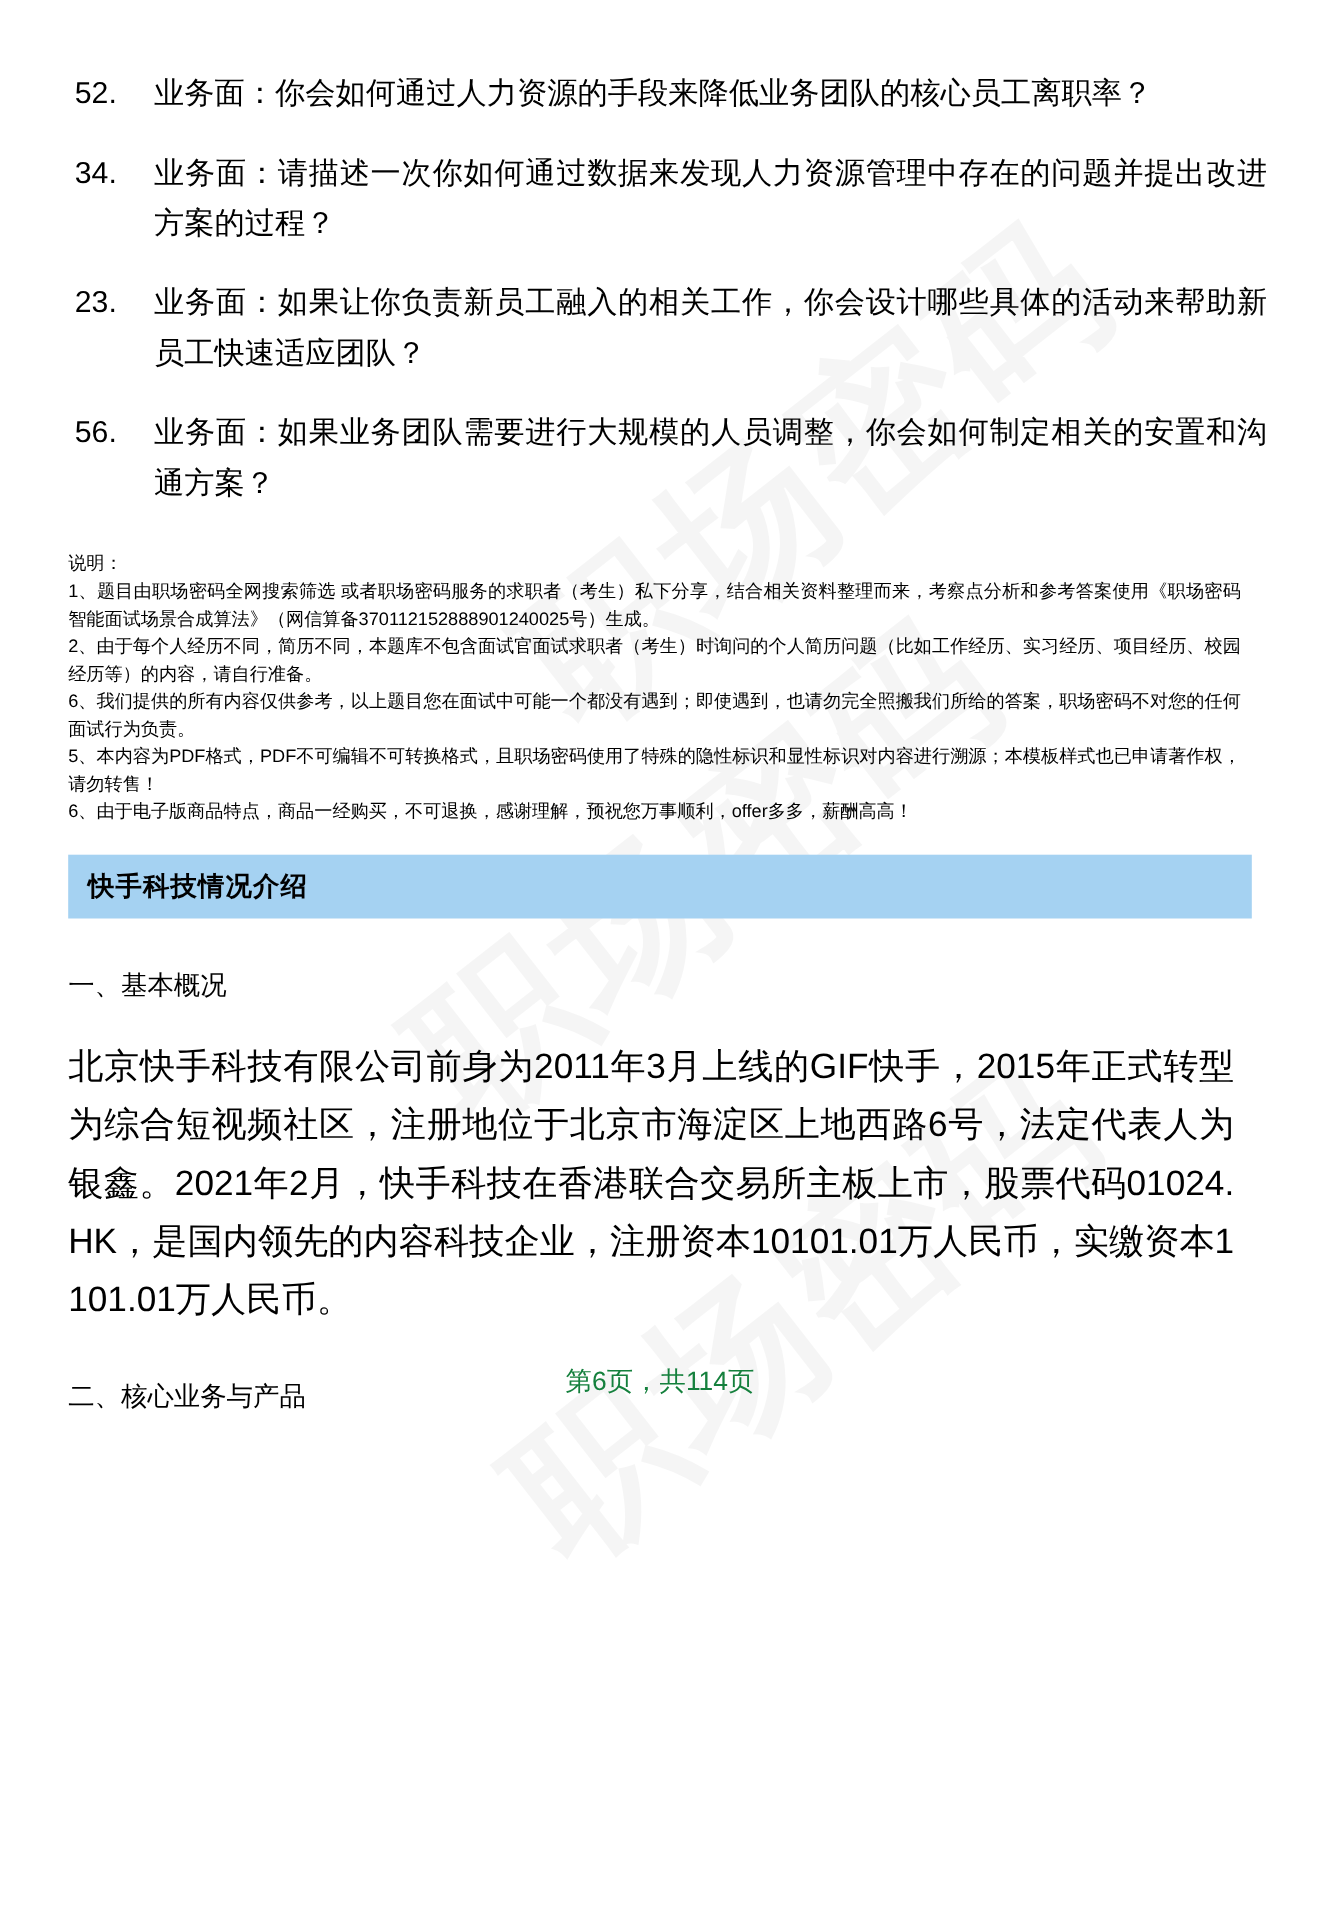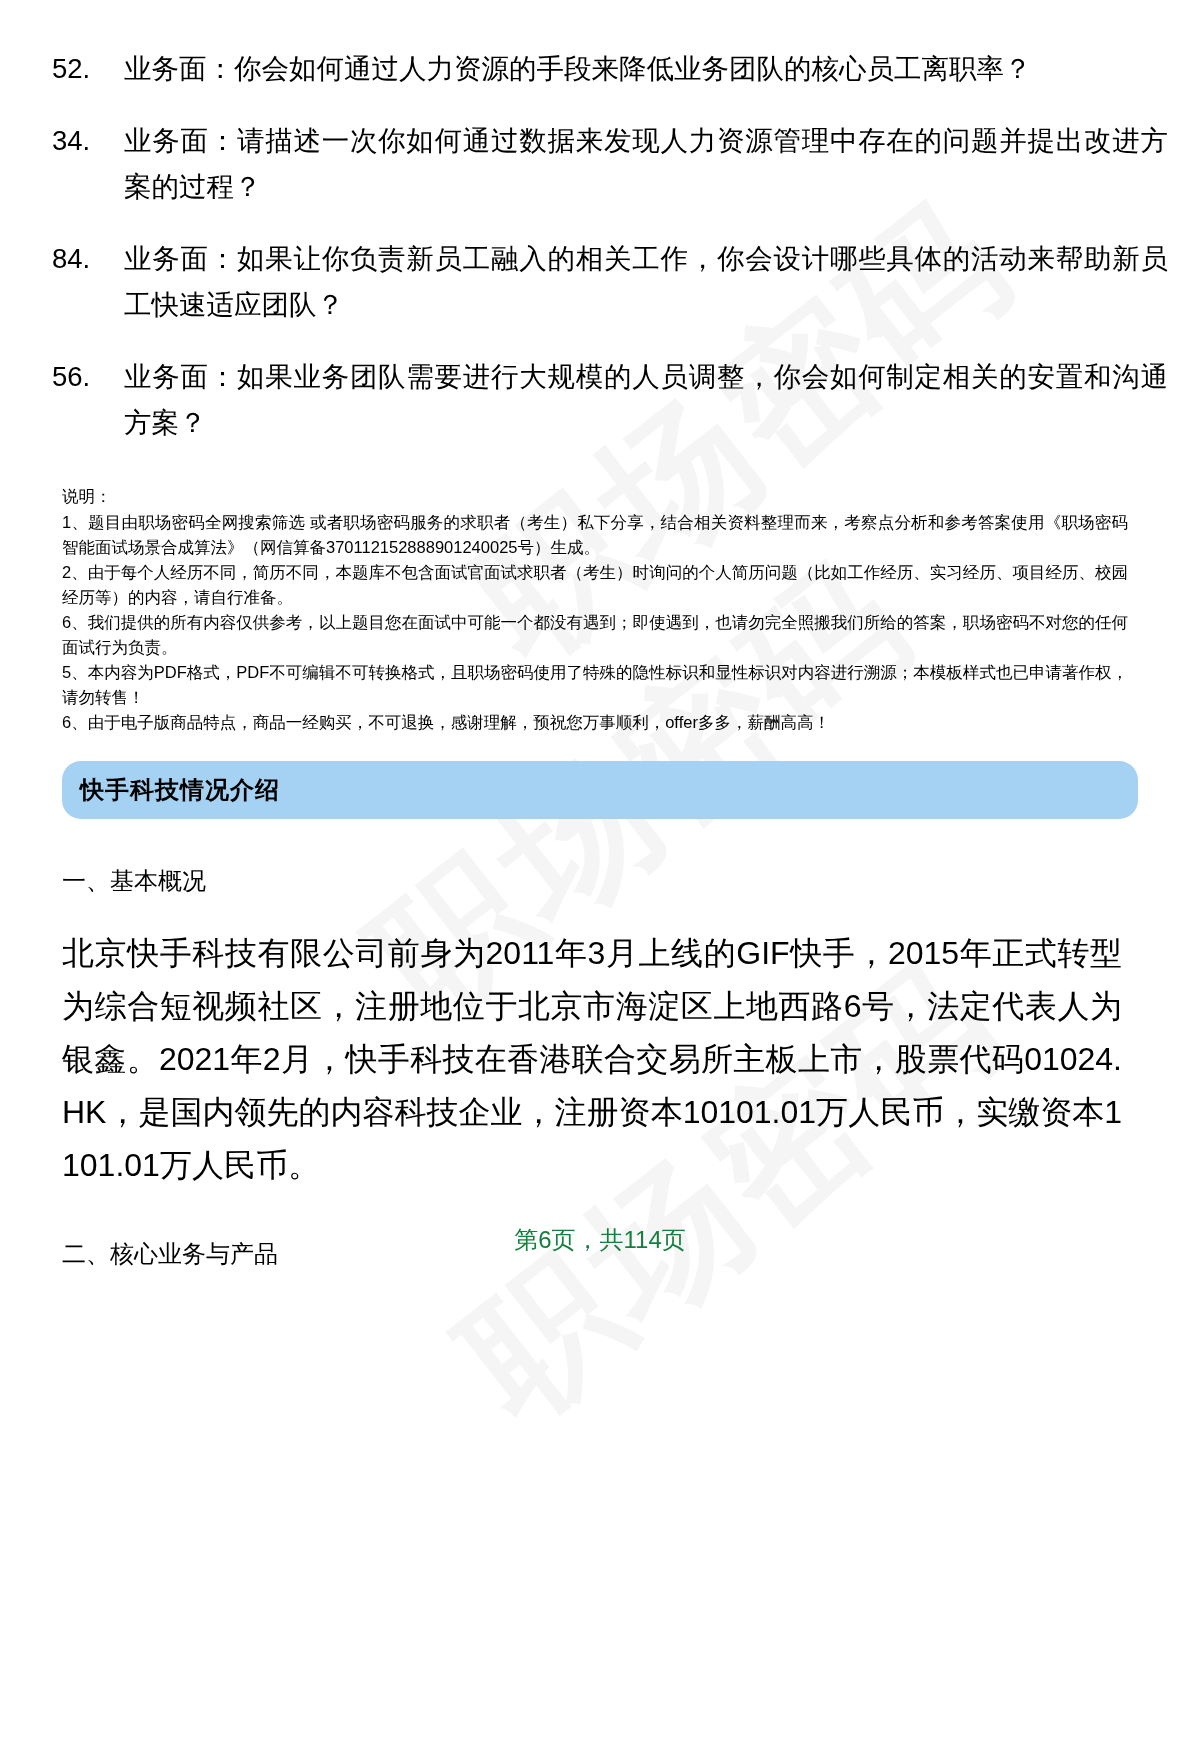--- a/index.html
+++ b/index.html
@@ -41,21 +41,21 @@
 
   
   #page {
     position: relative;
     z-index: 2;
     padding: 0;
   }
 
   
   .q-list {
-    margin: 0;
+    margin: 16px;
     padding: 46px 32px 0 50px;
   }
   .q-item {
     display: flex;
     align-items: flex-start;
     margin-bottom: 26px;
   }
   .q-num {
     flex: 0 0 auto;
     width: 72px;
@@ -88,21 +88,21 @@
     text-justify: inter-ideograph;
     word-break: break-all;
   }
 
   
   .banner-wrap {
     padding: 26px 62px 0 62px;
   }
   .banner {
     background: #a5d2f2;
-    border-radius: 19px;
+    border-radius: 0;
     height: 58px;
     display: flex;
     align-items: center;
     padding-left: 18px;
   }
   .banner-text {
     font-size: 24px;
     font-weight: 700;
     color: #000000;
     letter-spacing: 1px;
@@ -155,21 +155,21 @@
       <div class="q-num">52.</div>
       <div class="q-text">业务面：你会如何通过人力资源的手段来降低业务团队的核心员工离职率？</div>
     </div>
 
     <div class="q-item">
       <div class="q-num">34.</div>
       <div class="q-text">业务面：请描述一次你如何通过数据来发现人力资源管理中存在的问题并提出改进方案的过程？</div>
     </div>
 
     <div class="q-item">
-      <div class="q-num">84.</div>
+      <div class="q-num">23.</div>
       <div class="q-text">业务面：如果让你负责新员工融入的相关工作，你会设计哪些具体的活动来帮助新员工快速适应团队？</div>
     </div>
 
 
     <div class="q-item">
       <div class="q-num">56.</div>
       <div class="q-text">业务面：如果业务团队需要进行大规模的人员调整，你会如何制定相关的安置和沟通方案？</div>
     </div>
 
   </div>

